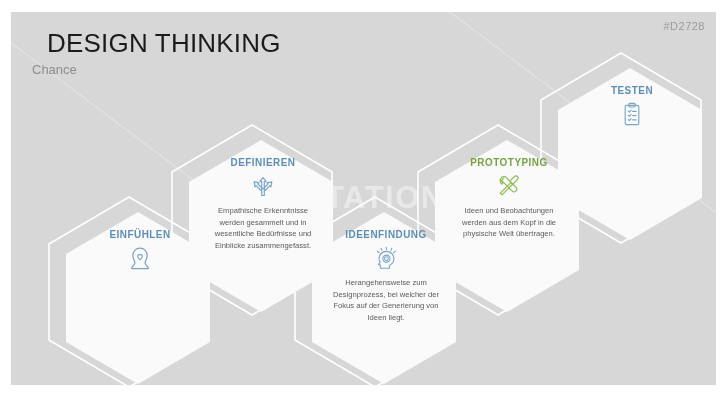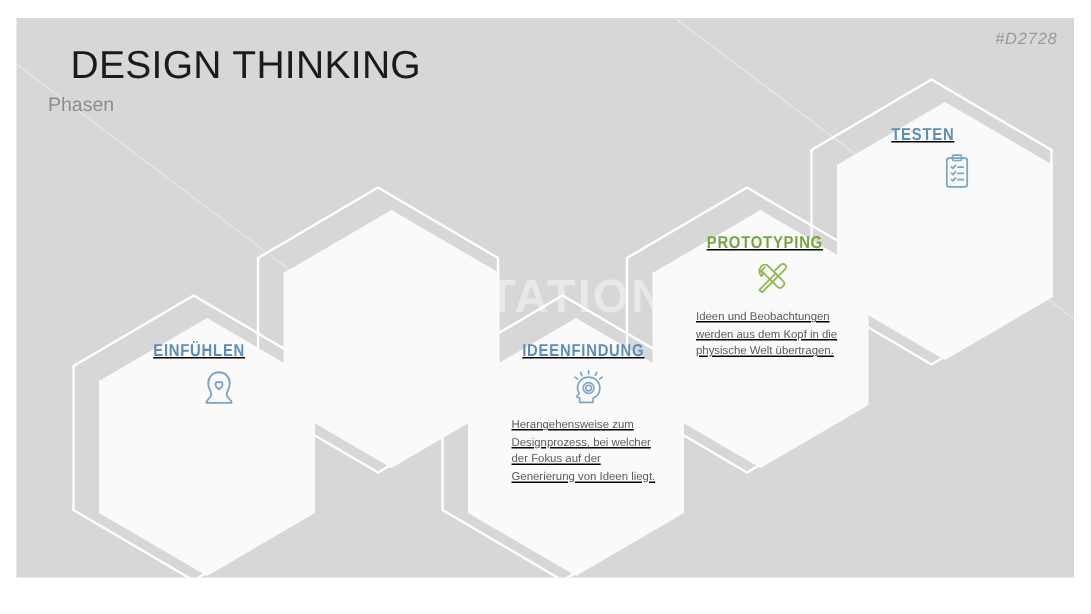--- a/index.html
+++ b/index.html
@@ -55,43 +55,42 @@
     left: 21px; top: 50px;
     font-size: 13px;
     color: #8d8d8d;
   }
   #code {
     position: absolute;
     right: 11px; top: 8px;
     font-size: 11px;
     color: #9a9a9a;
     letter-spacing: 0.5px;
-    font-style: italic;
   }
 
   
   .hexwrap { position: absolute; }
 
   .hex-outline {
     position: absolute;
     width: 100%; height: 100%;
   }
   .hex-outline svg { display:block; width:100%; height:100%; }
 
   .hex-card {
     position: absolute;
     width: 100%; height: 100%;
   }
   .hex-card svg { position:absolute; left:0; top:0; width:100%; height:100%; }
 
   .hex-content {
     position: absolute;
-    left: 16px; right: 0;
+    left: 4px; right: 0;
+    text-align: center;
     padding: 0 18px;
-    text-decoration: underline;
   }
   .hex-title {
     font-size: 11.5px;
     font-weight: bold;
     letter-spacing: 0.6px;
     font-family: "Liberation Sans Narrow", "Liberation Sans", sans-serif;
     transform: scaleX(0.86);
     white-space: nowrap;
   }
   .hex-icon { margin: 5px auto 4px; width: 26px; height: 28px; }
@@ -107,21 +106,21 @@
 
 <div id="slide">
 
   <div class="diag diag-a"></div>
   <div class="diag diag-b"></div>
 
   <div id="watermark">PRESENTATIONLOAD</div>
 
   <div id="code">#D2728</div>
   <div id="title">DESIGN THINKING</div>
-  <div id="subtitle">Phasen</div>
+  <div id="subtitle">Chance</div>
 
   <div class="hexwrap" style="left:32px; top:182px; width:172px; height:196px;">
     <div class="hex-outline">
       <svg viewBox="0 0 172 196" preserveAspectRatio="none">
         <path d="M86 3 L166 50 L166 146 L86 193 L6 146 L6 50 Z" fill="none" stroke="#ffffff" stroke-width="1.6" stroke-linejoin="round"></path>
       </svg>
     </div>
   </div>
 
   <div class="hexwrap" style="left:155px; top:110px; width:172px; height:196px;">
@@ -177,20 +176,33 @@
         </svg>
       </div>
     </div>
   </div>
 
   <div class="hexwrap" style="left:173px; top:126px; width:154px; height:176px;">
     <div class="hex-card">
       <svg viewBox="0 0 154 176" preserveAspectRatio="none">
         <path d="M77 2 L149 44 L149 132 L77 174 L5 132 L5 44 Z" fill="#fafafa" stroke="none" stroke-linejoin="round"></path>
       </svg>
+    </div>
+    <div class="hex-content" style="top:18px;">
+      <div class="hex-title" style="color:#5b8db8;">DEFINIEREN</div>
+      <div class="hex-icon">
+        <svg viewBox="0 0 26 28">
+          <g fill="none" stroke="#7aa5c9" stroke-width="1.2" stroke-linejoin="round" stroke-linecap="round">
+            <path d="M13 4.5 L16 8.4 L14.3 8.4 L14.3 22.5 L11.7 22.5 L11.7 8.4 L10 8.4 Z"></path>
+            <path d="M4.2 8.8 L9.1 9.8 L7.9 11 L12.4 15.6 L10.6 17.3 L6.1 12.7 L5 13.9 Z"></path>
+            <path d="M21.8 8.8 L20.9 13.9 L19.8 12.7 L15.3 17.3 L13.5 15.6 L18 11 L16.8 9.8 Z"></path>
+          </g>
+        </svg>
+      </div>
+      <div class="hex-body">Empathische Erkenntnisse werden gesammelt und in wesentliche Bedürfnisse und Einblicke zusammengefasst.</div>
     </div>
   </div>
 
   <div class="hexwrap" style="left:419px; top:126px; width:154px; height:176px;">
     <div class="hex-card">
       <svg viewBox="0 0 154 176" preserveAspectRatio="none">
         <path d="M77 2 L149 44 L149 132 L77 174 L5 132 L5 44 Z" fill="#fafafa" stroke="none" stroke-linejoin="round"></path>
       </svg>
     </div>
     <div class="hex-content" style="top:18px;">

